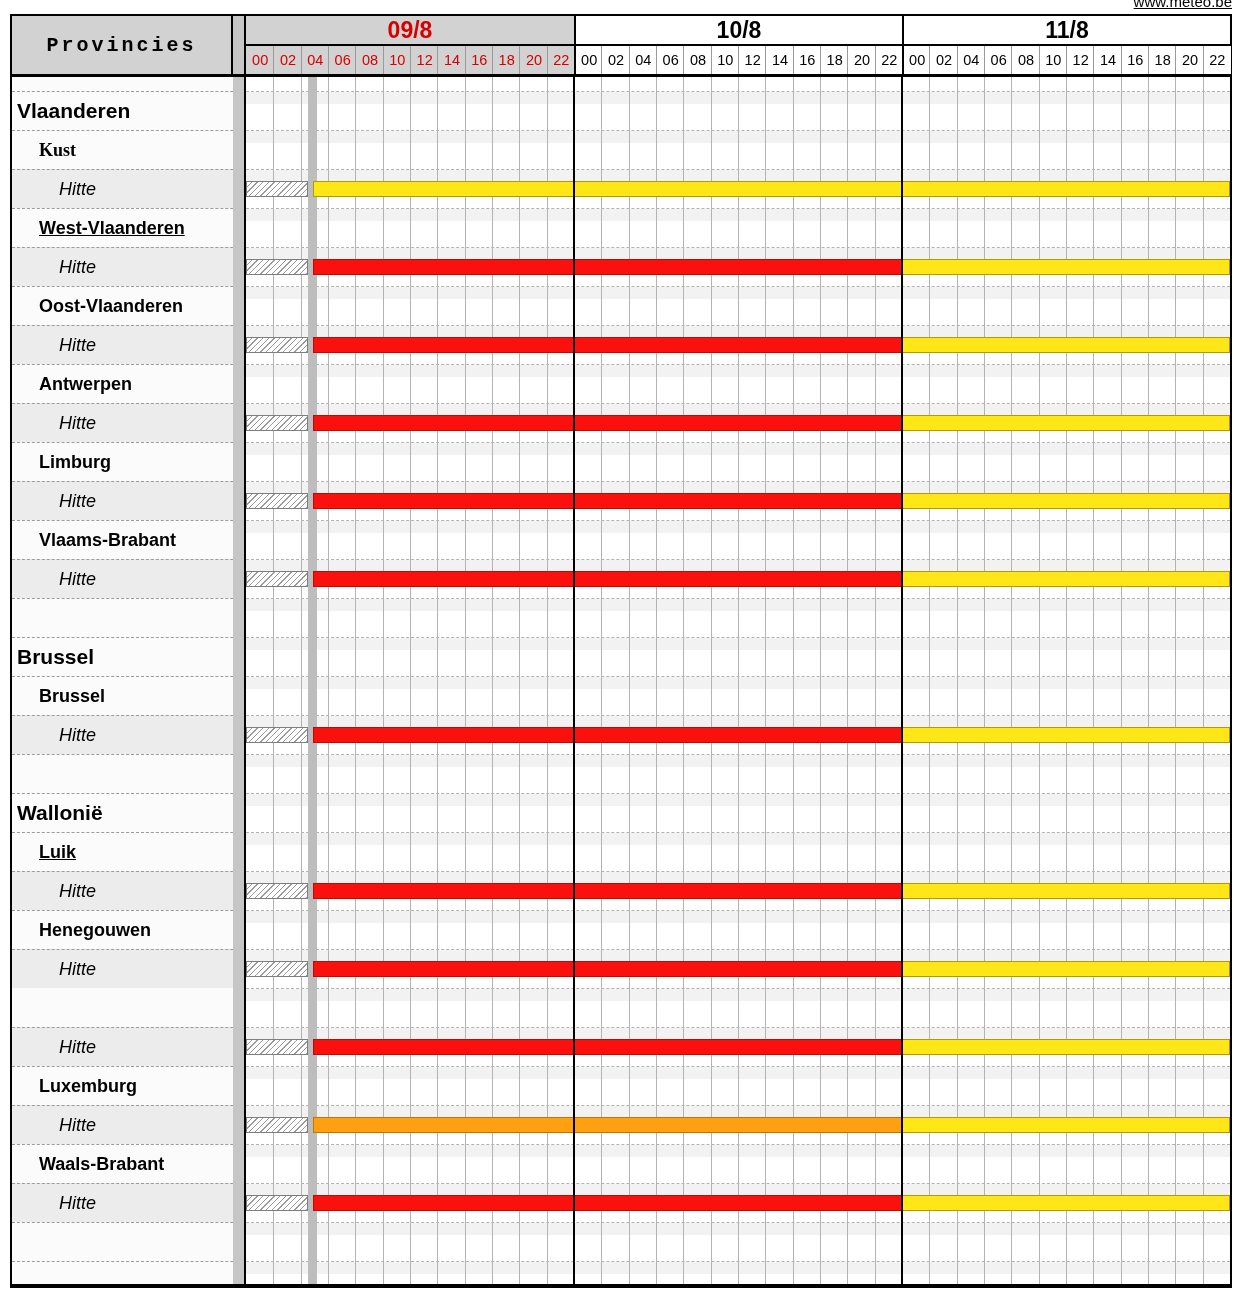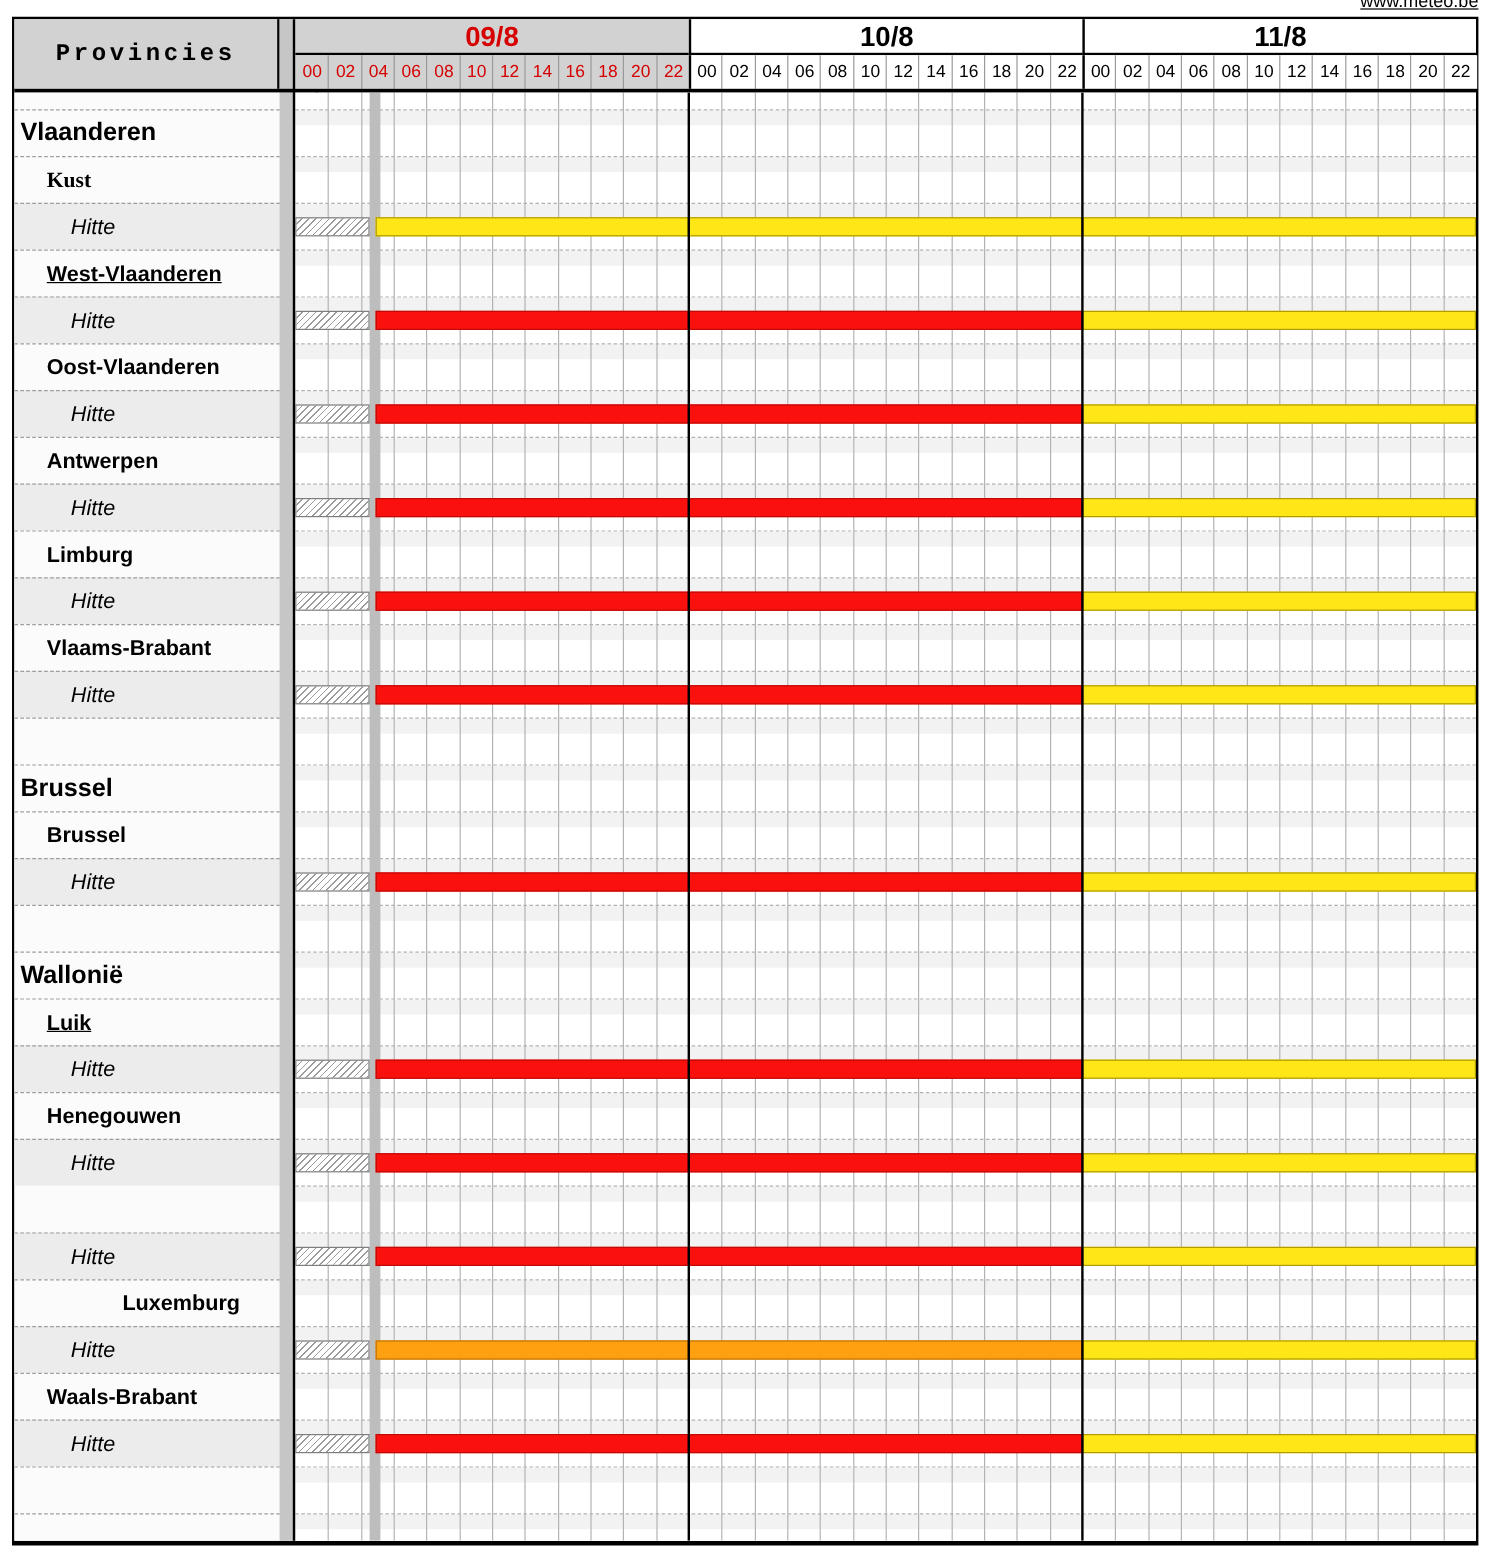--- a/index.html
+++ b/index.html
@@ -184,21 +184,21 @@
       </div>
       <div class="lrow province" style="top: 833px;">
         <span class="lbl-province">Henegouwen</span>
       </div>
       <div class="lrow warning" style="top: 872px;">
         <span class="lbl-warning">Hitte</span>
       </div>
       <div class="lrow warning" style="top: 950px;">
         <span class="lbl-warning">Hitte</span>
       </div>
-      <div class="lrow province" style="top: 989px; justify-content: center;">
+      <div class="lrow province" style="top: 989px;">
         <span class="lbl-province">Luxemburg</span>
       </div>
       <div class="lrow warning" style="top: 1028px;">
         <span class="lbl-warning">Hitte</span>
       </div>
       <div class="lrow province" style="top: 1067px;">
         <span class="lbl-province">Waals-Brabant</span>
       </div>
       <div class="lrow warning" style="top: 1106px;">
         <span class="lbl-warning">Hitte</span>

